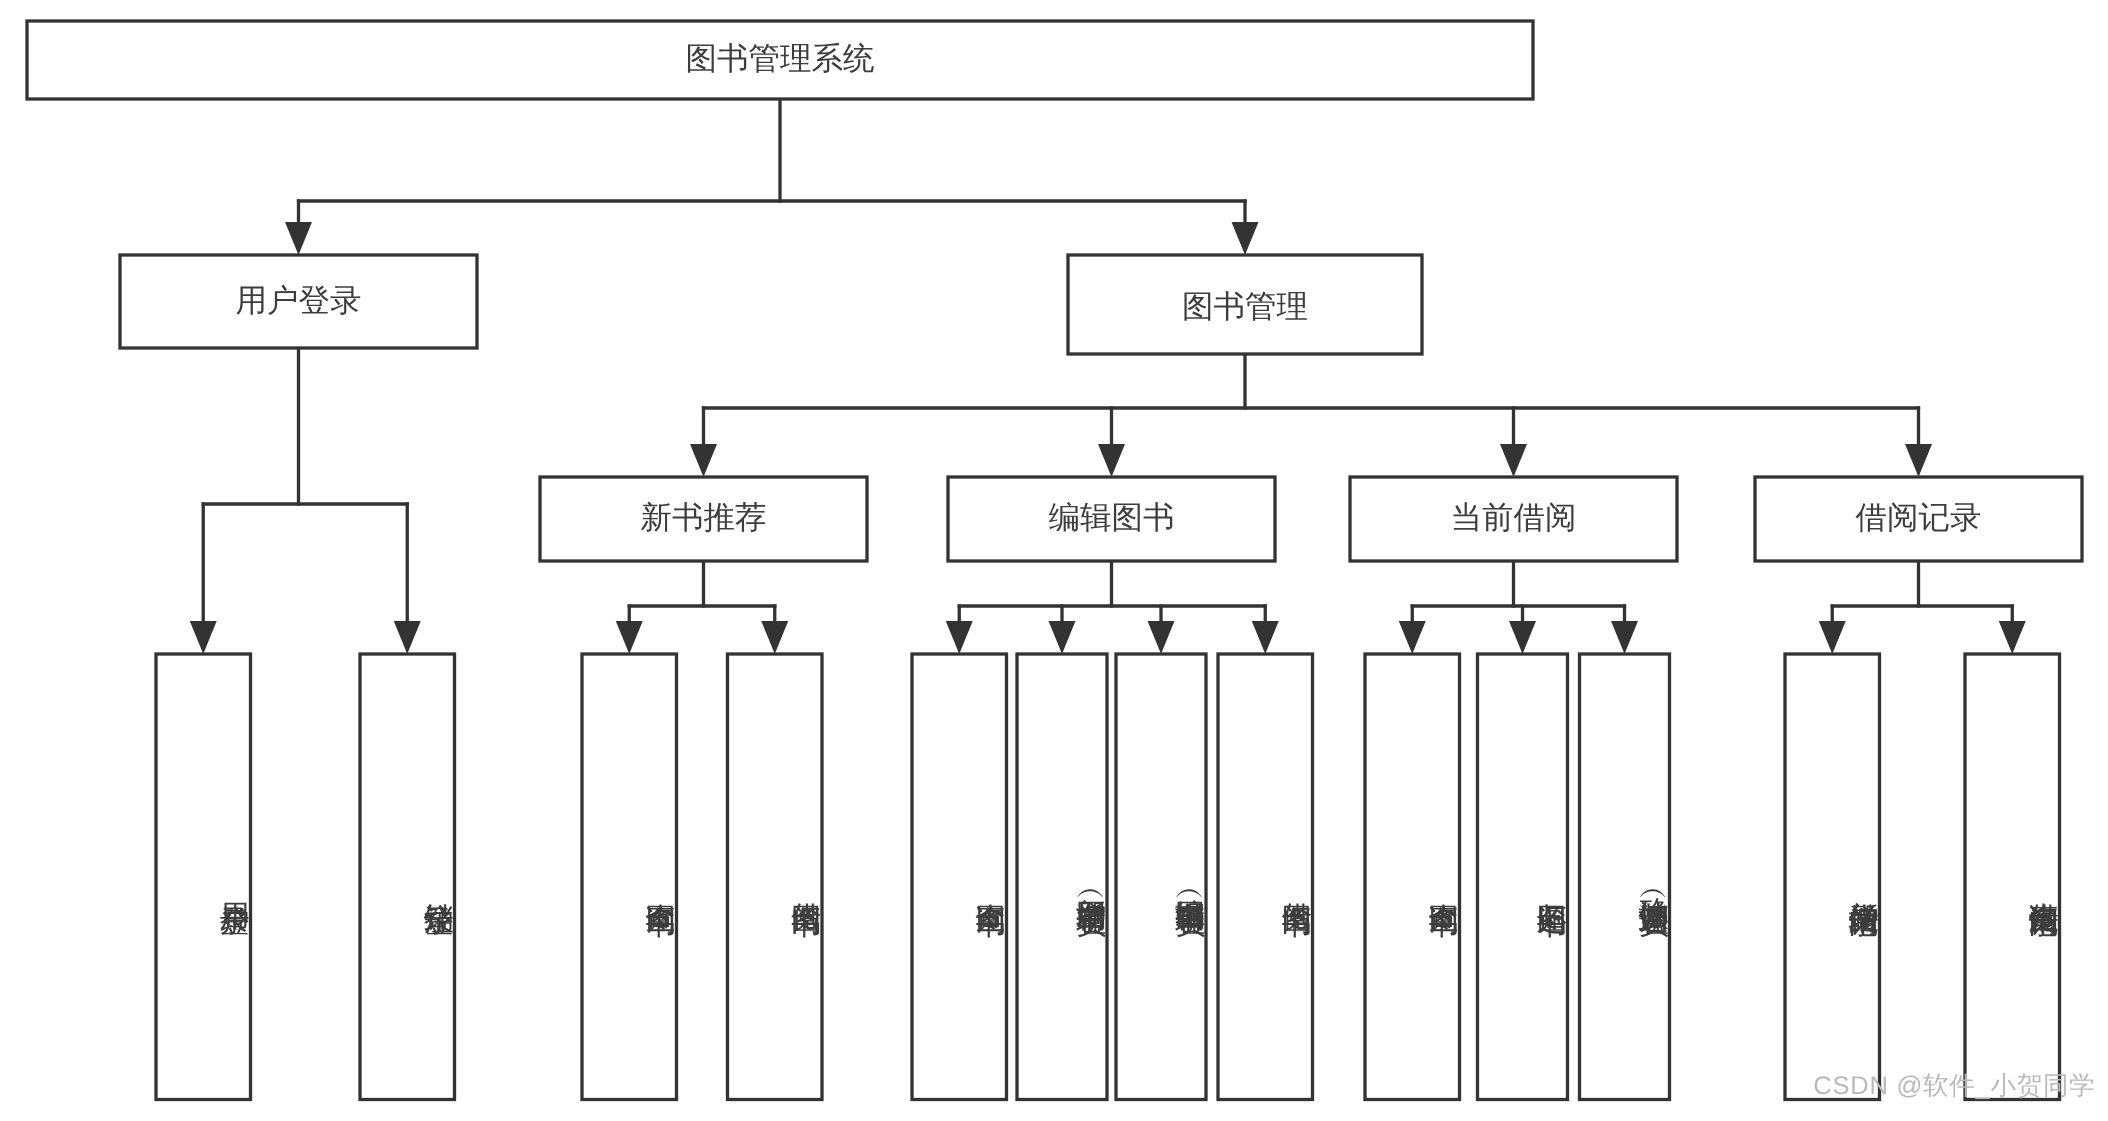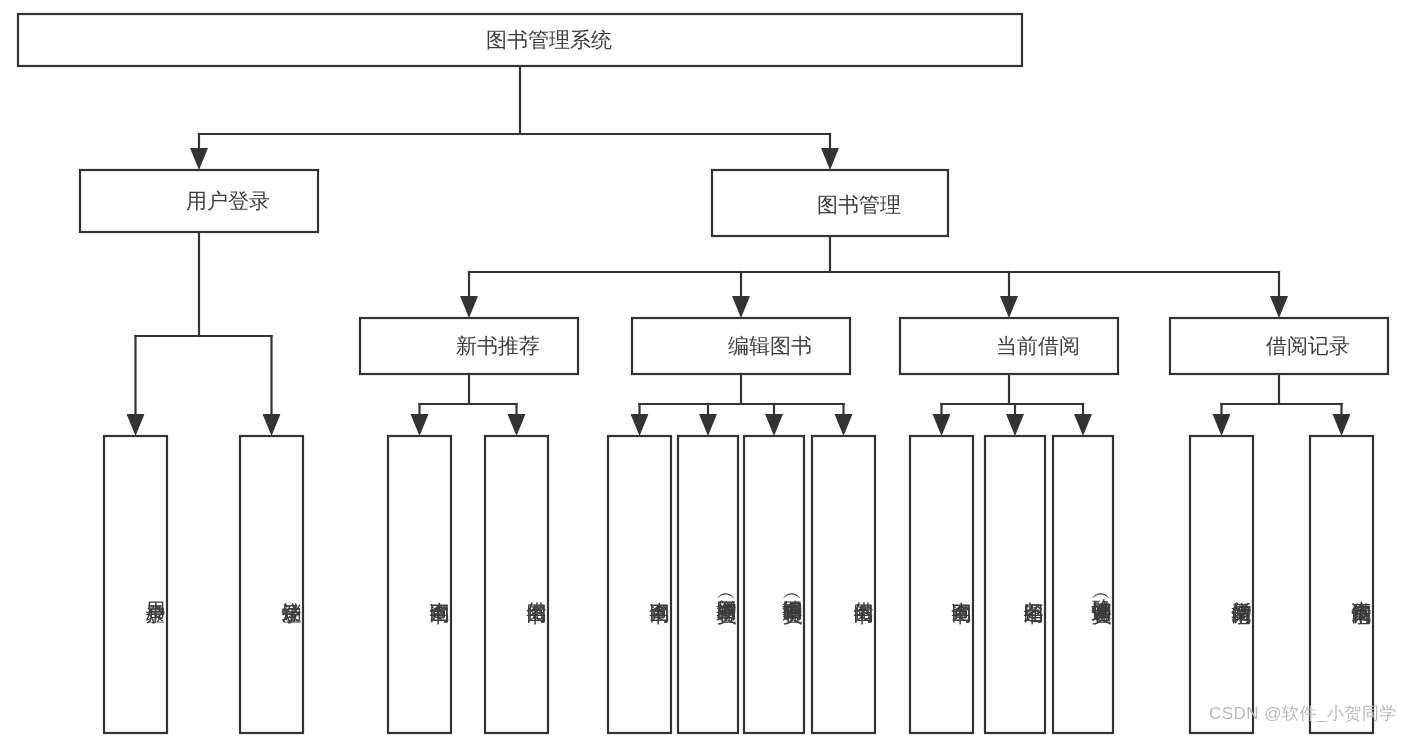--- a/index.html
+++ b/index.html
@@ -39,36 +39,35 @@
     position: absolute;
     color: #3d3d3d;
     font-size: 21px;
     line-height: 1.18;
     display: flex;
     align-items: center;
     justify-content: center;
     text-align: center;
     pointer-events: none;
     white-space: pre;
-    padding-left: 29px;
   }
   .node-label.vertical {
     writing-mode: vertical-rl;
     text-orientation: upright;
     font-size: 20px;
     letter-spacing: 1px;
     line-height: 1.1;
     align-items: flex-start;
     padding-top: 6px;
     box-sizing: border-box;
   }
   #watermark {
     position: absolute;
     right: 8px;
-    bottom: 22px;
+    bottom: 12px;
     font-size: 17px;
     color: #b9b9b9;
     letter-spacing: 0.5px;
     white-space: nowrap;
     margin-top: 16px;
   }
 </style>
 </head>
 <body>
 

